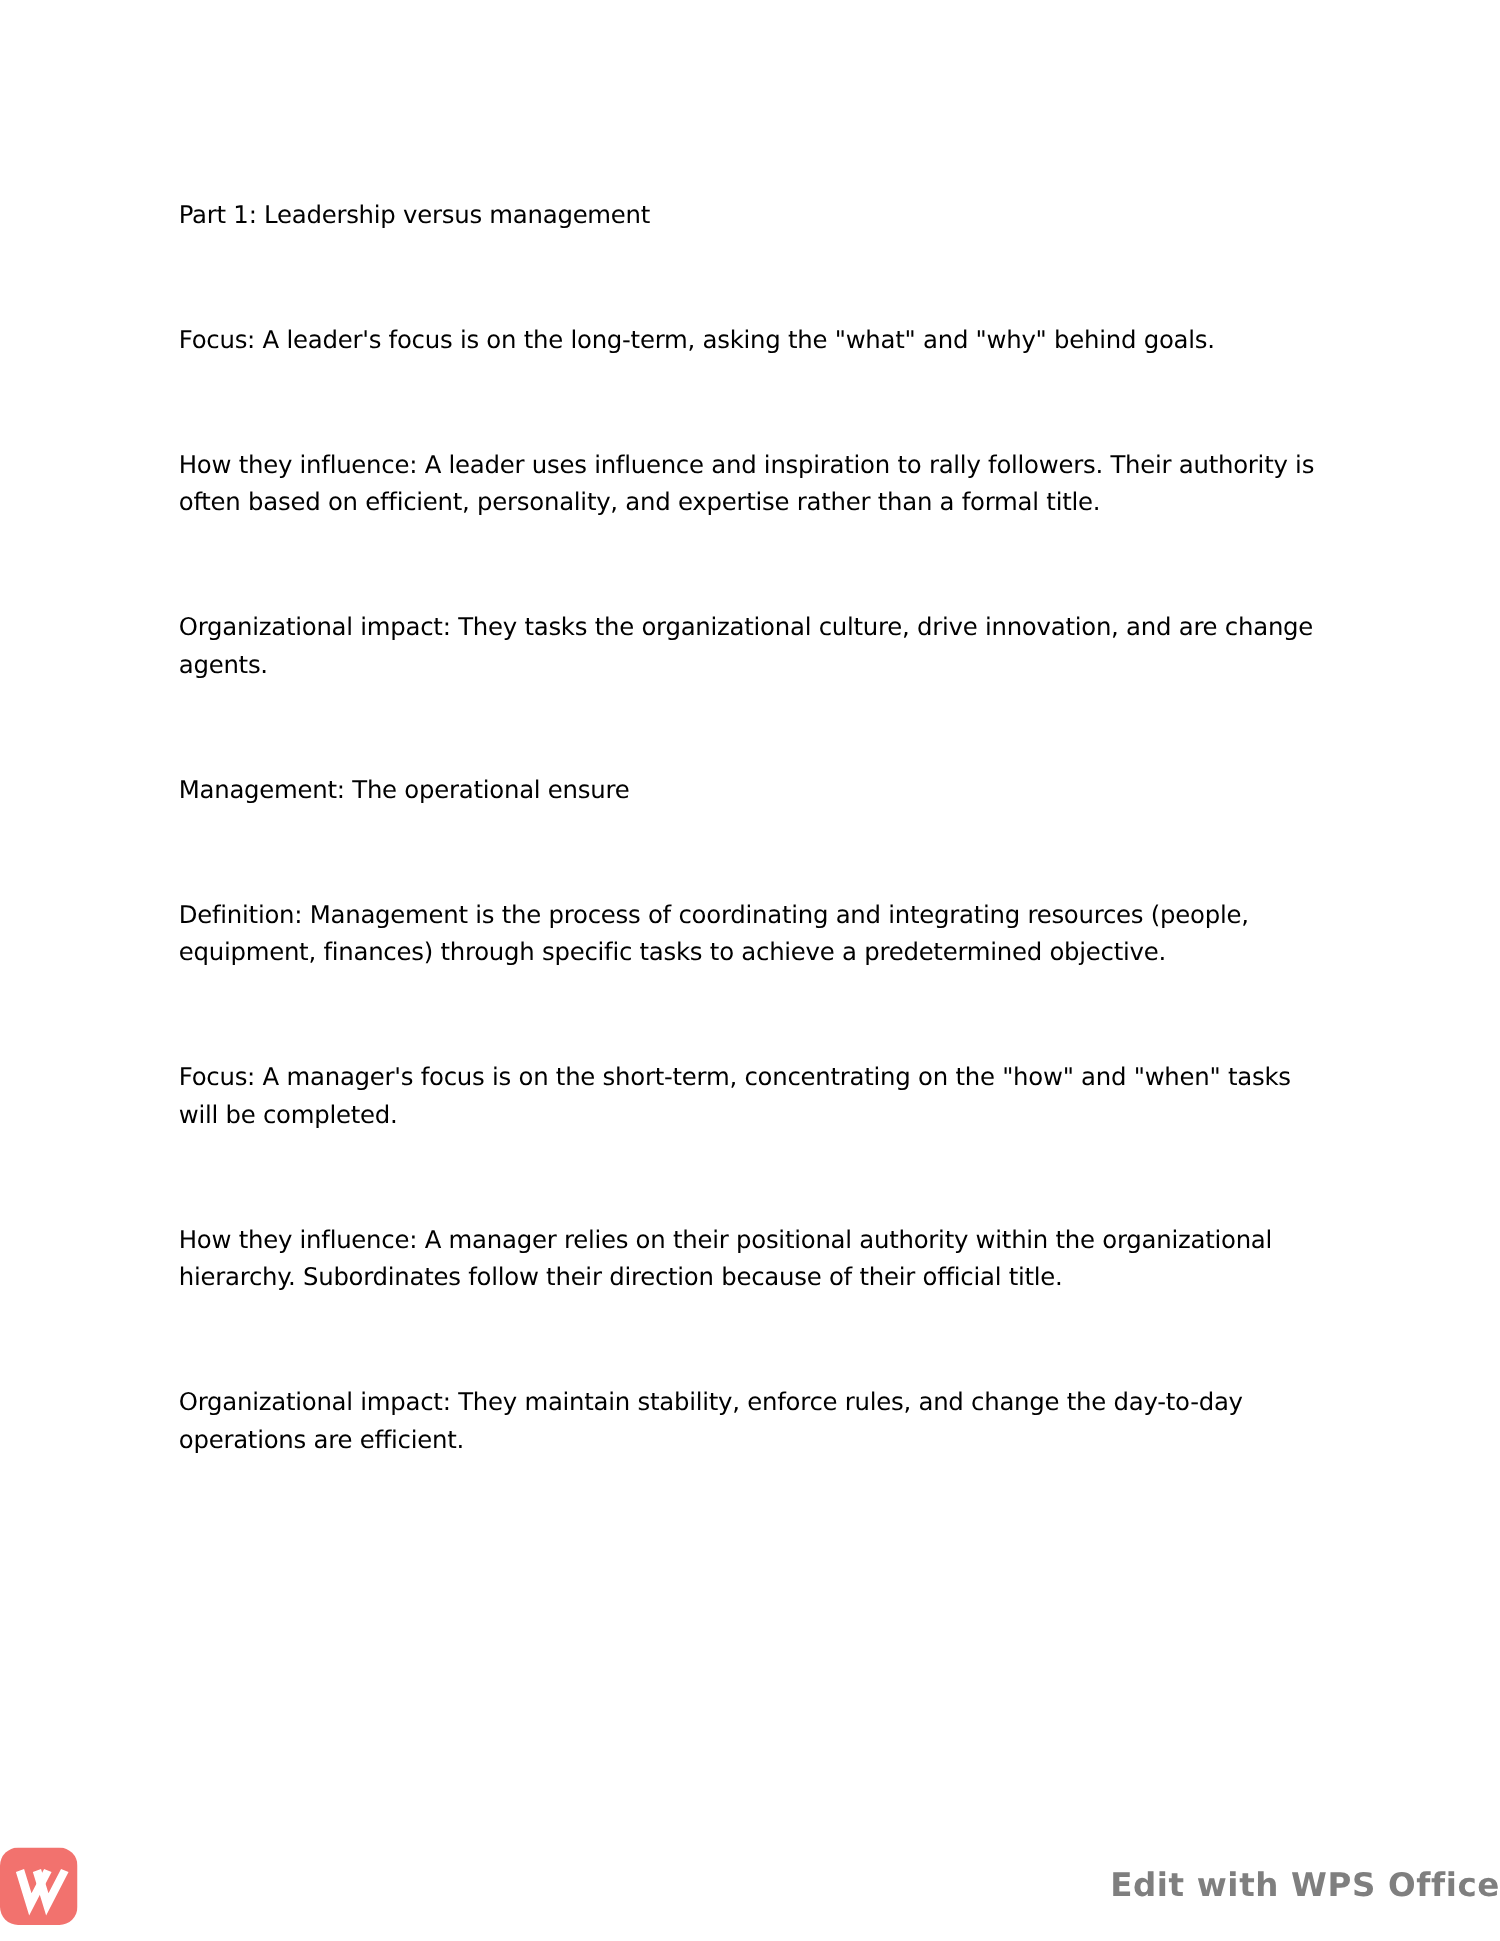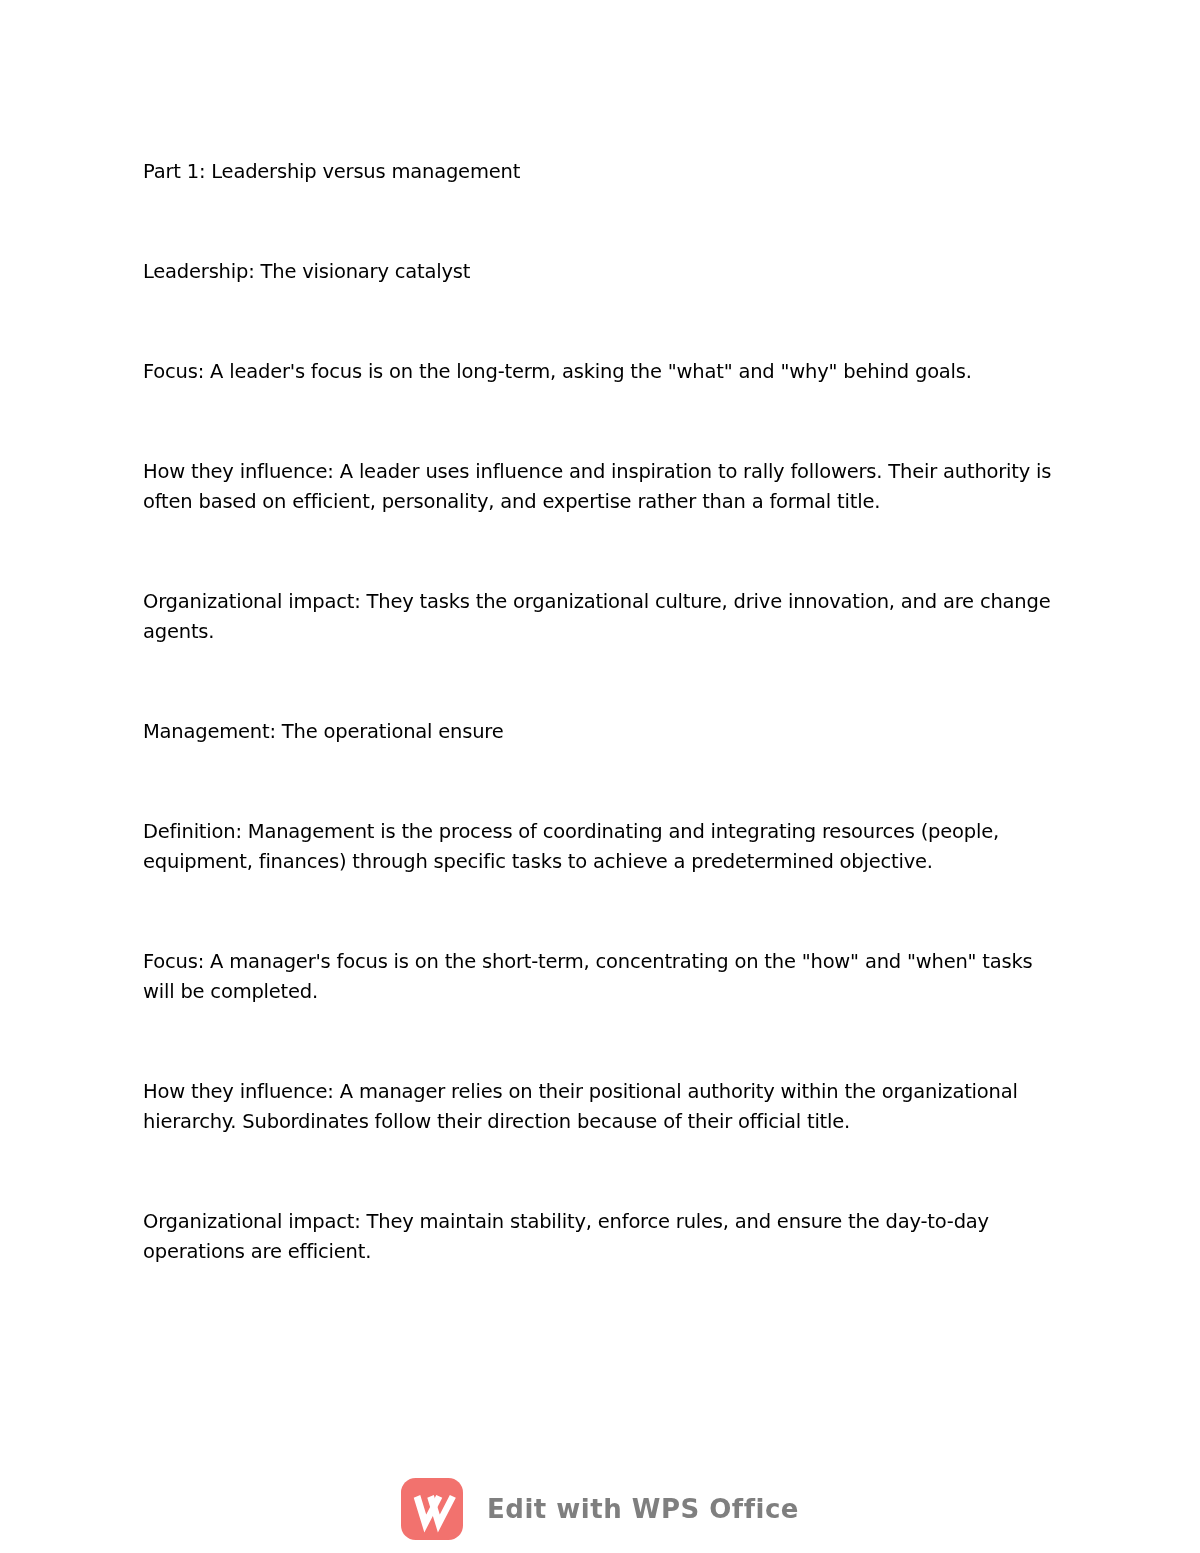--- a/index.html
+++ b/index.html
@@ -37,21 +37,21 @@
     color: var(--text-color);
     font-weight: 500;
   }
   .watermark {
     position: absolute;
     left: 0;
     top: 1466px;
     width: 100%;
     display: flex;
     align-items: center;
-    justify-content: center;
+    justify-content: space-between;
     gap: 24px;
     cursor: pointer;
     text-decoration: none;
   }
   .wps-logo {
     display: inline-block;
     width: 62px;
     height: 62px;
     flex: 0 0 auto;
   }
@@ -72,29 +72,28 @@
     white-space: nowrap;
   }
 </style>
 </head>
 <body>
 
 <div class="page">
 
   <div class="doc-content">
     <p>Part 1: Leadership versus management</p>
-    <p>Leadership: The visionary catalyst</p>
     <p>Focus: A leader's focus is on the long-term, asking the "what" and "why" behind goals.</p>
     <p>How they influence: A leader uses influence and inspiration to rally followers. Their authority is often based on efficient, personality, and expertise rather than a formal title.</p>
     <p>Organizational impact: They tasks the organizational culture, drive innovation, and are change agents.</p>
     <p>Management: The operational ensure</p>
     <p>Definition: Management is the process of coordinating and integrating resources (people, equipment, finances) through specific tasks to achieve a predetermined objective.</p>
     <p>Focus: A manager's focus is on the short-term, concentrating on the "how" and "when" tasks will be completed.</p>
     <p>How they influence: A manager relies on their positional authority within the organizational hierarchy. Subordinates follow their direction because of their official title.</p>
-    <p>Organizational impact: They maintain stability, enforce rules, and ensure the day-to-day operations are efficient.</p>
+    <p>Organizational impact: They maintain stability, enforce rules, and change the day-to-day operations are efficient.</p>
   </div>
 
   <div class="watermark">
     <span class="wps-logo">
       <svg viewBox="0 0 64 64" xmlns="http://www.w3.org/2000/svg" aria-hidden="true">
         <rect class="logo-bg" x="0" y="0" width="64" height="64" rx="15"></rect>
         <g transform="translate(35,0) skewX(-6) translate(-32,0)">
           <path class="logo-w" d="M 15.5 19 L 27 47 L 38.5 19"></path>
           <path class="logo-w" d="M 29.5 19 L 41 47 L 52.5 19"></path>
         </g>

